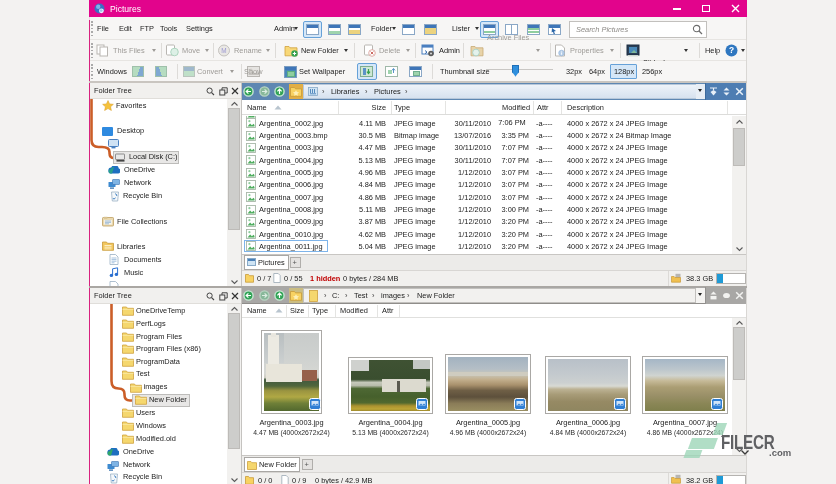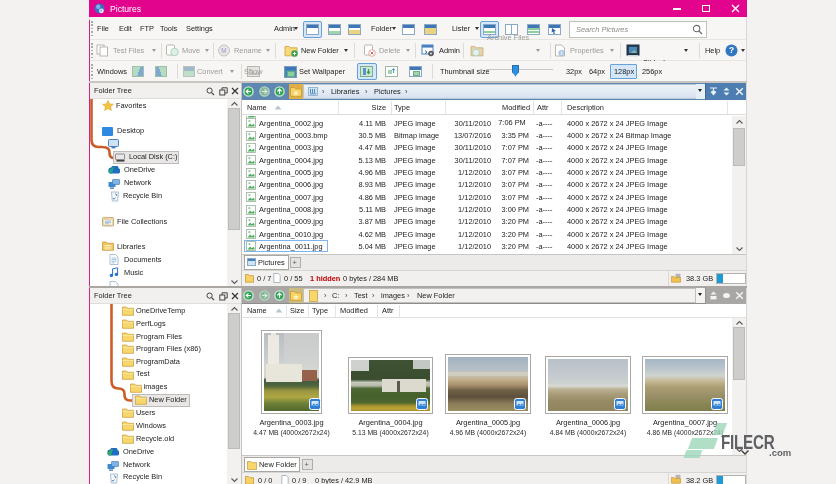--- a/index.html
+++ b/index.html
@@ -68,21 +68,21 @@
       <circle cx="4.6" cy="4.6" r="3.2" fill="none" stroke="#6d6d6d" stroke-width="1.1"></circle>
       <path d="M7,7 L10,10" stroke="#6d6d6d" stroke-width="1.3"></path>
     </svg>
 
 <div style="left:90px;top:40px;width:656px;height:21px;background:#f7f6f5;border-bottom:1px solid #e7e5e2"></div>
 <div style="left:91px;top:43px;width:1.6px;height:15px;background:repeating-linear-gradient(#aaa 0 1.6px,transparent 1.6px 3.4px)"></div>
 <svg style="left:96px;top:44px" width="14" height="13" viewBox="0 0 14 13">
       <rect x="1" y="1" width="7" height="9" fill="#fff" stroke="#b9b6b2" stroke-width="1"></rect>
       <rect x="4" y="3" width="7.5" height="9" fill="#fff" stroke="#b9b6b2" stroke-width="1"></rect>
     </svg>
-<span class="tx gy" style="left:113px;top:46px">Test Files</span>
+<span class="tx gy" style="left:113px;top:46px">This Files</span>
     <i class="dn" style="left:152px;top:49px;border-top-color:#9d9a96"></i>
 <div class="vs" style="left:161px;top:43px;height:15px"></div>
 <svg style="left:165px;top:44px" width="15" height="13" viewBox="0 0 15 13">
       <rect x="1.5" y="1" width="8" height="10" fill="#fff" stroke="#b9b6b2" stroke-width="1" rx="1"></rect>
       <circle cx="9.5" cy="8" r="3.8" fill="#ddf0e6" stroke="#9fcdb4" stroke-width="0.8"></circle>
     </svg>
 <span class="tx gy" style="left:182px;top:46px">Move</span>
     <i class="dn" style="left:117px;top:49px;border-top-color:#9d9a96;left:205px"></i>
 <div class="vs" style="left:213px;top:43px;height:15px"></div>
 <svg style="left:217px;top:44px" width="14" height="13" viewBox="0 0 14 13">
@@ -410,21 +410,21 @@
 <span class="tx" style="left:450px;top:168.0px;width:41px;text-align:right">1/12/2010</span>
 <span class="tx" style="left:495px;top:168.0px;width:34px;text-align:right">3:07 PM</span>
 <span class="tx" style="left:536px;top:168.0px">-a----</span>
 <span class="tx" style="left:567px;top:168.0px">4000 x 2672 x 24 JPEG Image</span>
 <svg style="left:246px;top:179.9px" width="10" height="10" viewBox="0 0 10 10">
       <rect x="0.5" y="0.5" width="9" height="9" fill="#fff" stroke="#a8b8a8" stroke-width="0.9"></rect>
       <path d="M1.5,8.5 l2.6,-3 1.8,1.8 1.6,-1.6 1,1.2 v1.6z" fill="#4fae5f"></path>
       <circle cx="3.4" cy="3.2" r="1.1" fill="#8fce9f"></circle>
     </svg>
 <span class="tx" style="left:259px;top:180.3px">Argentina_0006.jpg</span>
-<span class="tx" style="left:340px;top:180.3px;width:46px;text-align:right">8.93 MB</span>
+<span class="tx" style="left:340px;top:180.3px;width:46px;text-align:right">4.84 MB</span>
 <span class="tx" style="left:394px;top:180.3px">JPEG image</span>
 <span class="tx" style="left:450px;top:180.3px;width:41px;text-align:right">1/12/2010</span>
 <span class="tx" style="left:495px;top:180.3px;width:34px;text-align:right">3:07 PM</span>
 <span class="tx" style="left:536px;top:180.3px">-a----</span>
 <span class="tx" style="left:567px;top:180.3px">4000 x 2672 x 24 JPEG Image</span>
 <svg style="left:246px;top:192.2px" width="10" height="10" viewBox="0 0 10 10">
       <rect x="0.5" y="0.5" width="9" height="9" fill="#fff" stroke="#a8b8a8" stroke-width="0.9"></rect>
       <path d="M1.5,8.5 l2.6,-3 1.8,1.8 1.6,-1.6 1,1.2 v1.6z" fill="#4fae5f"></path>
       <circle cx="3.4" cy="3.2" r="1.1" fill="#8fce9f"></circle>
     </svg>
@@ -587,21 +587,21 @@
 <span class="tx" style="left:136.0px;top:408.2px">Users</span>
 <svg style="left:122.0px;top:421.0px" width="12" height="10" viewBox="0 0 12 10">
       <path d="M0.5,1 h4 l1,1.3 H11.5 v7 H0.5z" fill="#f5d76e" stroke="#cfa13d" stroke-width="0.8"></path>
       <path d="M0.5,3.4 H11.5" stroke="#fbeaa8" stroke-width="0.8"></path>
     </svg>
 <span class="tx" style="left:136.0px;top:420.8px">Windows</span>
 <svg style="left:122.0px;top:433.9px" width="12" height="10" viewBox="0 0 12 10">
       <path d="M0.5,1 h4 l1,1.3 H11.5 v7 H0.5z" fill="#f5d76e" stroke="#cfa13d" stroke-width="0.8"></path>
       <path d="M0.5,3.4 H11.5" stroke="#fbeaa8" stroke-width="0.8"></path>
     </svg>
-<span class="tx" style="left:136.0px;top:433.7px">Recycle.old</span>
+<span class="tx" style="left:136.0px;top:433.7px">Modified.old</span>
 <svg style="left:107px;top:447.5px" width="12" height="9" viewBox="0 0 12 9">
       <path d="M3.5,7.5 a3,3 0 0 1 -0.3,-6 a4,4 0 0 1 7.6,1 a2.6,2.6 0 0 1 -0.6,5z" fill="#1e6fc0"></path>
       <path d="M2,7.5 a2.4,2.4 0 0 1 1,-4.6 a3,3 0 0 1 3,-1.9 l-2,6.5z" fill="#30a868"></path>
     </svg>
 <span class="tx" style="left:123px;top:446.7px">OneDrive</span>
 <svg style="left:107px;top:460.5px" width="12" height="10" viewBox="0 0 12 10">
       <rect x="0.5" y="3" width="7" height="5" rx="0.5" fill="#3d8ad0"></rect>
       <rect x="4.5" y="0.5" width="7" height="5" rx="0.5" fill="#7fb4e4" stroke="#3d72b0" stroke-width="0.6"></rect>
       <rect x="2" y="8.5" width="4" height="1.2" fill="#2d6aa8"></rect>
     </svg>

